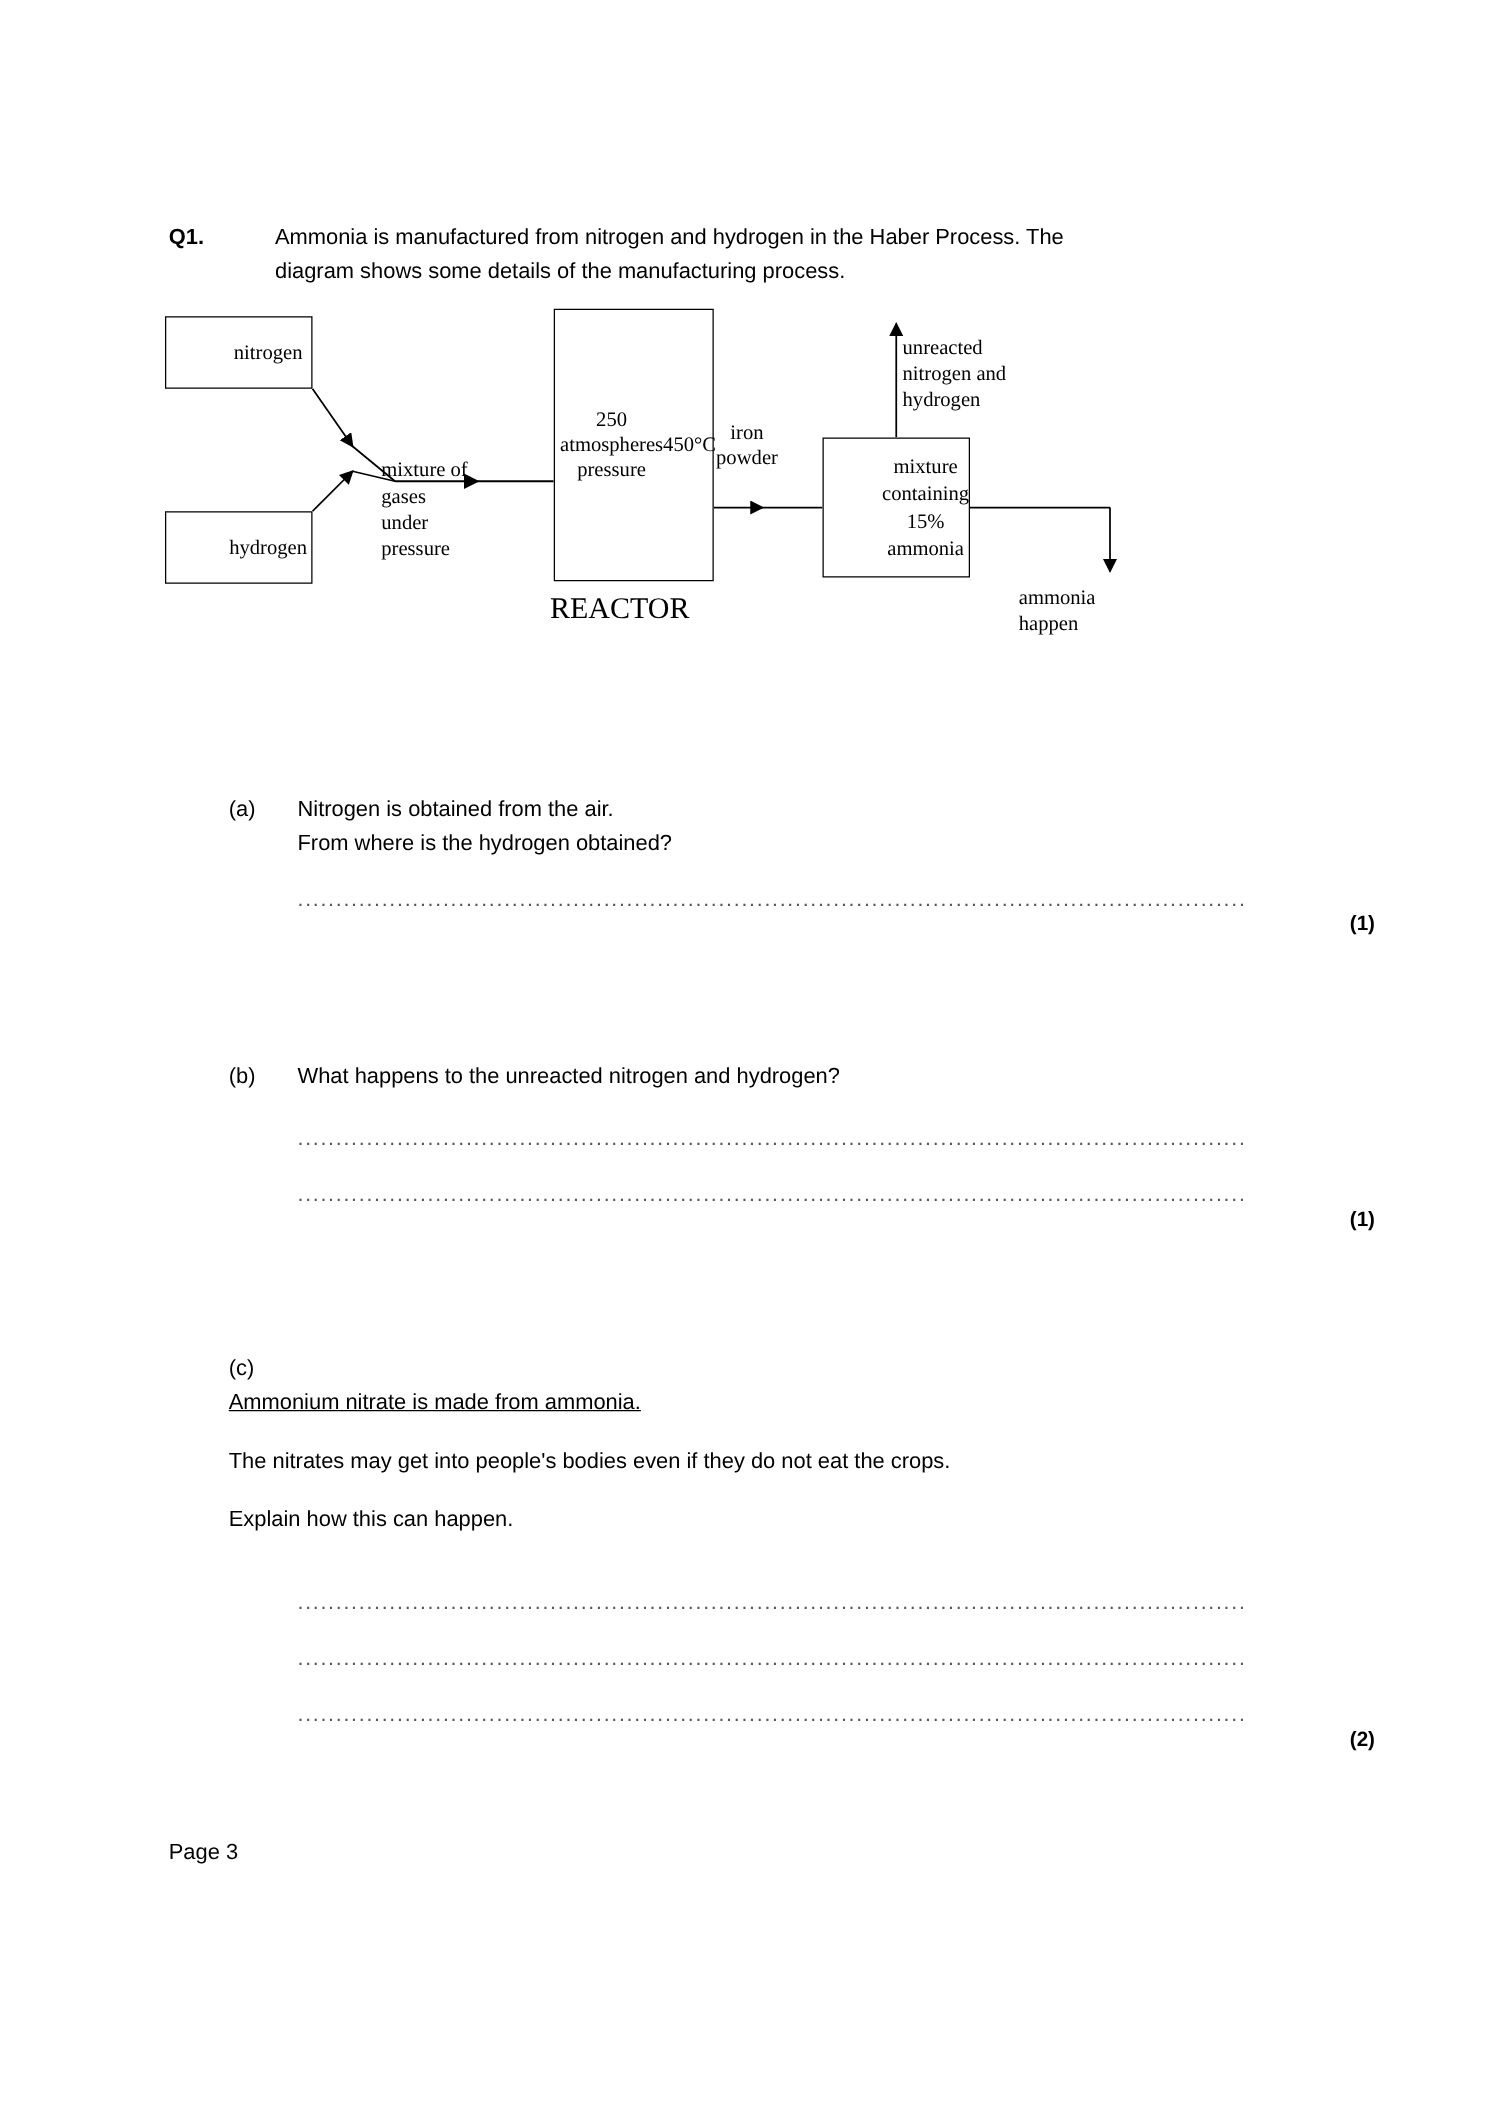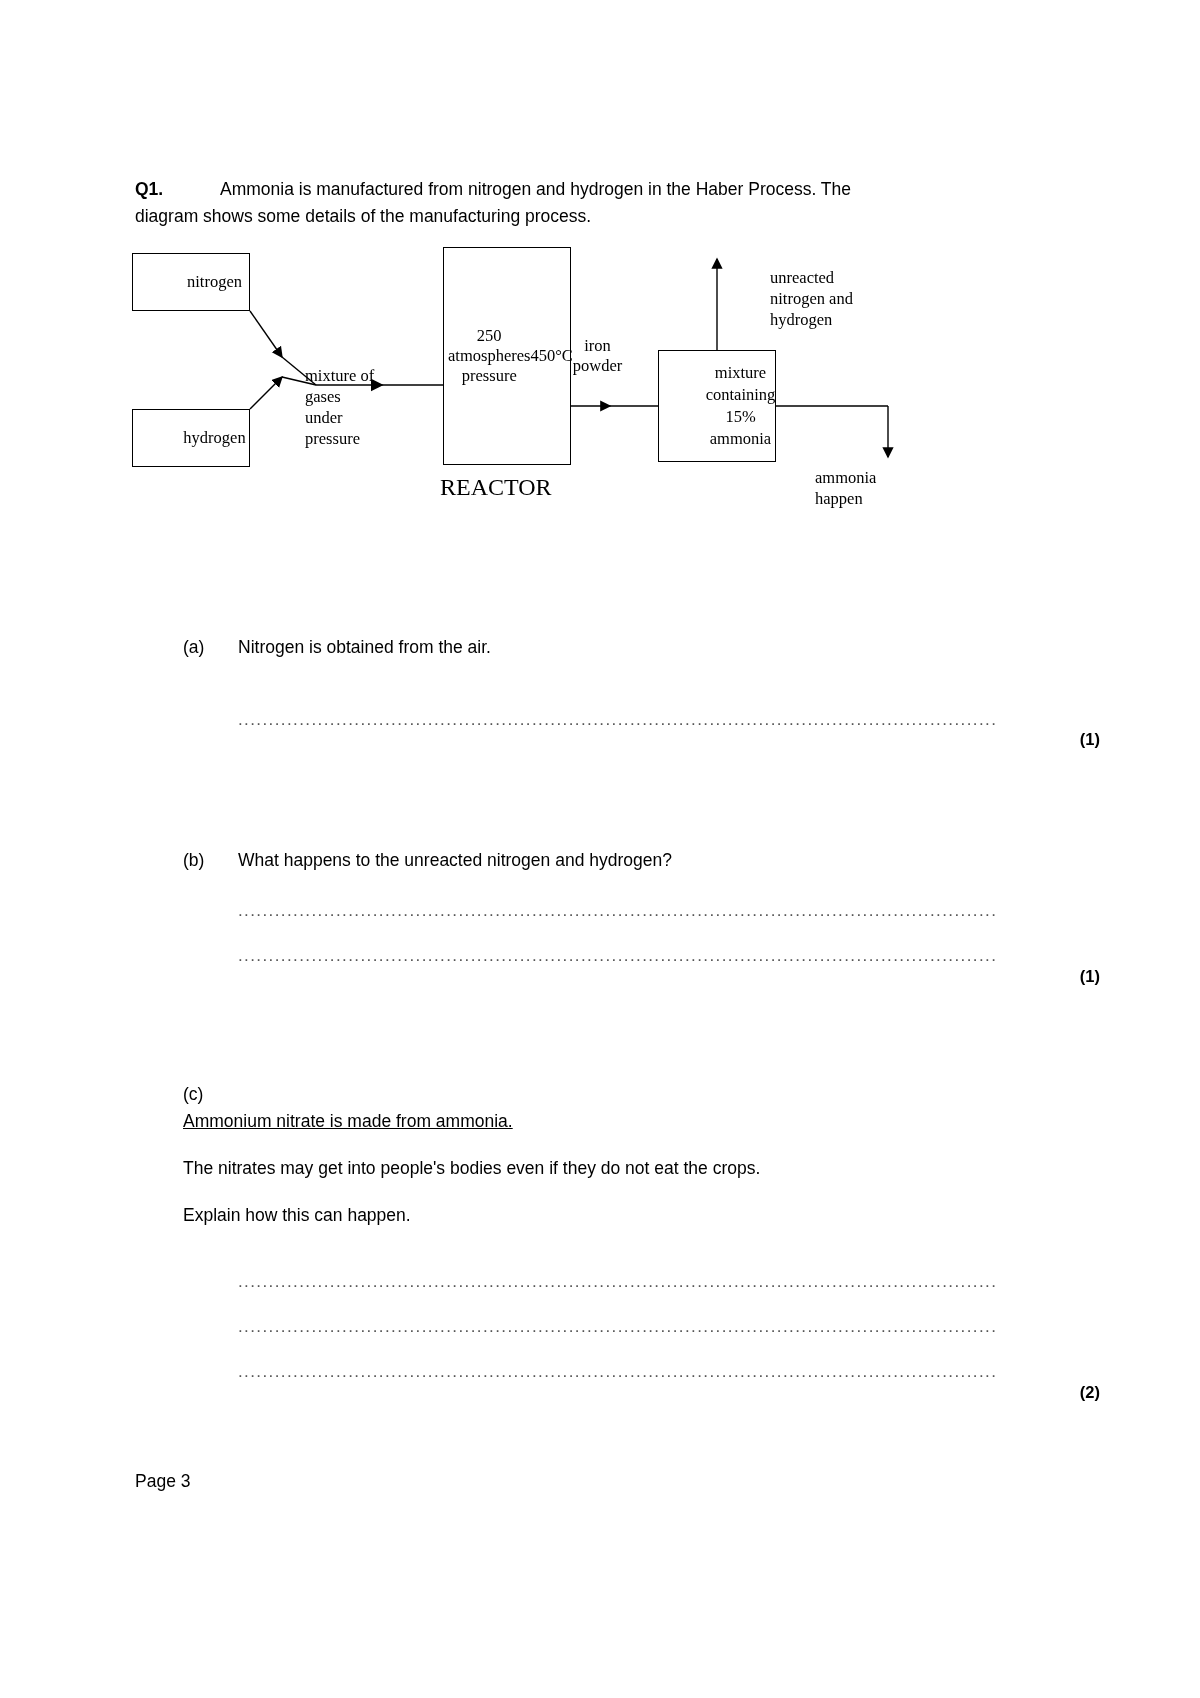--- a/index.html
+++ b/index.html
@@ -32,20 +32,21 @@
     line-height: 27px;
   }
   .qstem .qnum {
     font-weight: bold;
     display: inline-block;
     width: 85px;
   }
   .qstem .qtext { display: inline; }
   .qstem .qline2 {
     display: block;
+    margin-left: 85px;
   }
 
   
   .diagram {
     position: absolute;
     left: 130px;
     top: 245px;
     width: 900px;
     height: 290px;
     font-family: "Liberation Serif", serif;
@@ -100,21 +101,20 @@
   }
   .lbl-reactor {
     left: 310px; top: 232px;
     width: 135px;
     font-size: 24px;
   }
   .lbl-unreacted {
     left: 592px; top: 22px;
     width: 140px;
     text-align: left;
-    margin-left: 48px;
   }
   .lbl-ammonia-removed {
     left: 685px; top: 222px;
     width: 120px;
   }
 
   .dsvg {
     position: absolute;
     left: 0; top: 0;
     width: 900px; height: 290px;
@@ -260,20 +260,21 @@
     <div class="dlabel lbl-ammonia-removed">
       <span>ammonia</span><br>
       <span>happen</span>
     </div>
   </div>
 
   <div class="part part-a">
     <span class="plabel">(a)</span>
     <span class="ptext">
       <span class="ptext-line">Nitrogen is obtained from the air.</span>
+      <span class="ptext-line">From where is the hydrogen obtained?</span>
     </span>
   </div>
   <div class="dots" style="top:710px;">.......................................................................................................................................................</div>
   <div class="mark" style="top:730px;">(1)</div>
 
   <div class="part part-b">
     <span class="plabel">(b)</span>
     <span class="ptext">
       <span class="ptext-line">What happens to the unreacted nitrogen and hydrogen?</span>
     </span>

